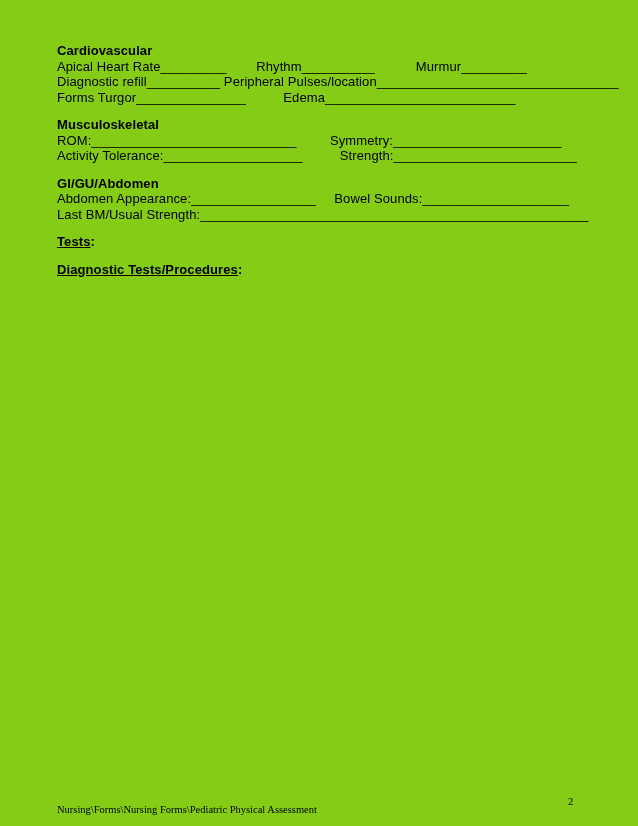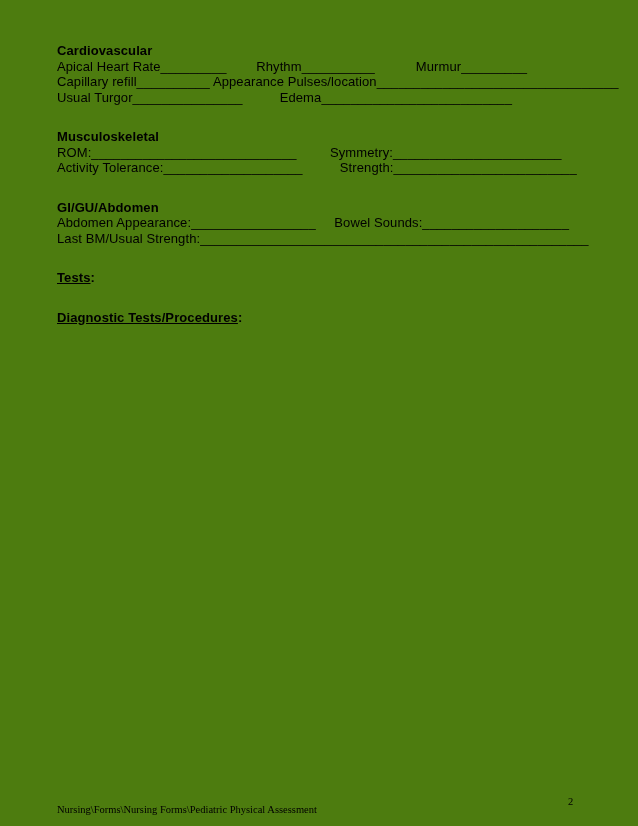--- a/index.html
+++ b/index.html
@@ -1,42 +1,42 @@
 <!DOCTYPE html>
 <html><head>
 <meta charset="utf-8">
 <style>
   * { box-sizing: border-box; }
   html, body { margin: 0; padding: 0; background: #ffffff; }
   .page {
     position: relative;
     width: 638px;
     height: 826px;
-    background: #4d7c0f;
+    background: #84cc16;
     font-family: "Liberation Sans", sans-serif;
     font-size: 13px;
     color: #000000;
     overflow: hidden;
   }
   .content {
     position: absolute;
     left: 57px;
     top: 43px;
     right: 36px;
   }
   .line {
     white-space: pre;
     line-height: 15.5px;
     letter-spacing: 0.1px;
   }
   .heading {
     font-weight: bold;
   }
   .section { margin: 0; }
-  .section + .section { margin-top: 24px; }
+  .section + .section { margin-top: 12px; }
   .section-labs { margin-top: 12px; }
   .section-diagnostic { margin-top: 210px; }
   .underline { text-decoration: underline; }
   .footer {
     position: absolute;
     left: 57px;
     top: 804px;
     font-family: "Liberation Serif", serif;
     font-size: 10.5px;
     line-height: 12.5px;
@@ -55,22 +55,22 @@
 </head>
 <body>
 
 <div class="page">
 
   <div class="content">
 
     <div class="section">
       <div class="line heading">Cardiovascular</div>
       <div class="line">Apical Heart Rate_________        Rhythm__________           Murmur_________</div>
-      <div class="line">Capillary refill__________ Appearance Pulses/location_________________________________</div>
-      <div class="line">Usual Turgor_______________          Edema__________________________</div>
+      <div class="line">Diagnostic refill__________ Peripheral Pulses/location_________________________________</div>
+      <div class="line">Forms Turgor_______________          Edema__________________________</div>
     </div>
 
     <div class="section">
       <div class="line heading">Musculoskeletal</div>
       <div class="line">ROM:____________________________         Symmetry:_______________________</div>
       <div class="line">Activity Tolerance:___________________          Strength:_________________________</div>
     </div>
 
     <div class="section">
       <div class="line heading">GI/GU/Abdomen</div>

